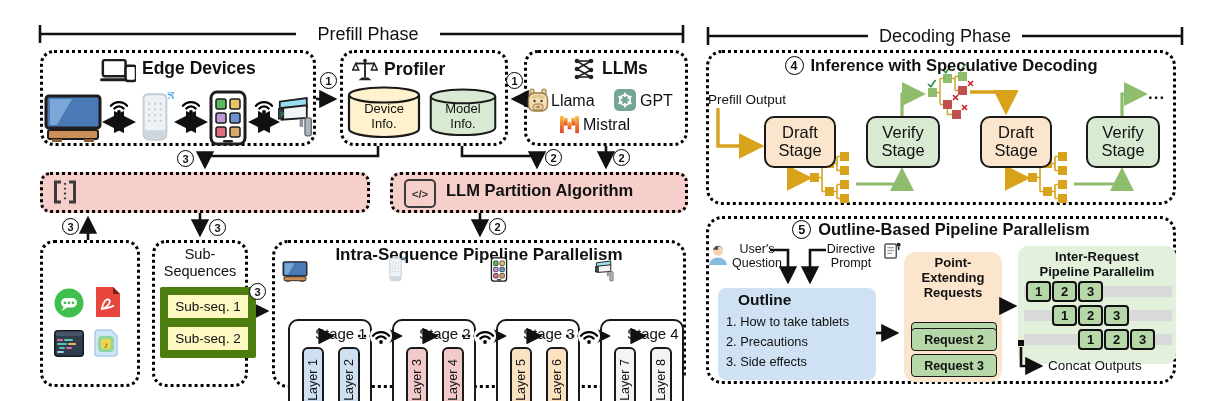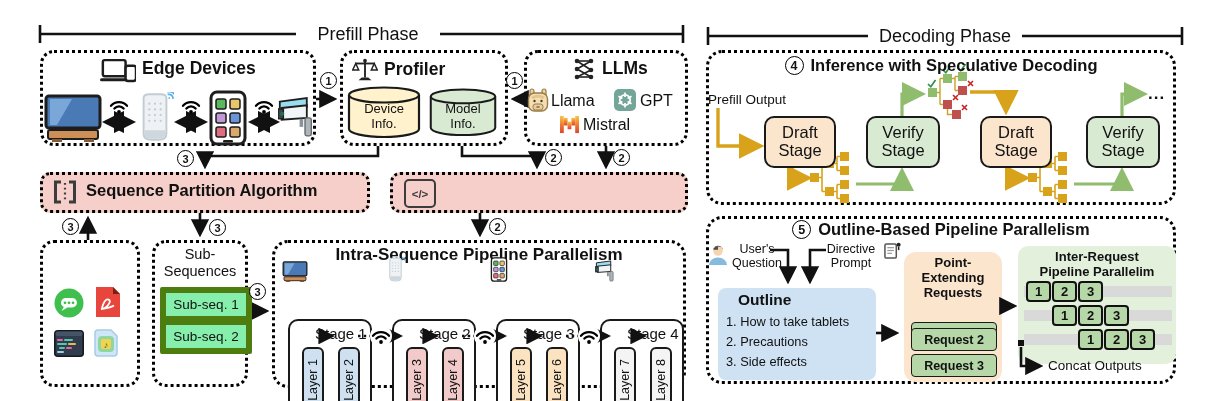--- a/index.html
+++ b/index.html
@@ -13,21 +13,21 @@
   .cnum{position:absolute;width:17px;height:17px;border:1.7px solid #000;border-radius:50%;background:#fff;
         display:flex;align-items:center;justify-content:center;font-size:11px;font-weight:600;z-index:4;box-sizing:border-box;}
   .cnum-inline{display:inline-flex;width:19px;height:19px;border:1.8px solid #000;border-radius:50%;background:#fff;
         align-items:center;justify-content:center;font-size:12.5px;font-weight:600;flex:none;box-sizing:border-box;}
   .phase-label{position:absolute;font-size:18px;text-align:center;z-index:3;}
   .boxtitle{position:absolute;font-weight:bold;font-size:17.5px;z-index:3;white-space:nowrap;}
   .parttitle{position:absolute;font-weight:bold;font-size:16.5px;z-index:3;white-space:nowrap;}
   .cyl-label{position:absolute;z-index:3;font-size:13px;line-height:1.12;text-align:center;white-space:pre-line;}
   .model-name{position:absolute;z-index:3;font-size:16px;white-space:nowrap;}
   .seqtitle{position:absolute;z-index:3;font-size:14.5px;line-height:1.18;text-align:center;white-space:pre-line;}
-  .subseq-item{position:absolute;z-index:3;width:80px;height:23px;background:#86efac;border:6px solid #4d7c0f;
+  .subseq-item{position:absolute;z-index:3;width:80px;height:23px;background:#fef9c3;border:8px solid #4d7c0f;
         border-radius:2px;font-size:13.5px;display:flex;align-items:center;justify-content:center;}
   .stage{position:absolute;top:276px;width:84px;height:100px;border:2.2px solid #1a1a1a;border-radius:10px;
         background:#fff;z-index:2;box-sizing:border-box;margin-top:43px;}
   .stage-label{position:absolute;left:25px;top:4px;font-size:15px;white-space:nowrap;}
   .layer{position:absolute;top:26px;width:22px;height:66px;border:2px solid #1a1a1a;border-radius:6px;box-sizing:border-box;}
   .layer span{position:absolute;left:50%;top:50%;transform:translate(-50%,-50%) rotate(-90deg);
         font-size:12.5px;white-space:nowrap;}
   .c-s1{background:#cfe0f0;} .c-s2{background:#f2caca;} .c-s3{background:#fbe2c1;} .c-s4{background:#f4f4f4;}
   .dv{position:absolute;top:116px;height:52px;border:2.2px solid #1a1a1a;border-radius:10px;display:flex;
       align-items:center;justify-content:center;text-align:center;font-size:16.5px;line-height:1.08;
@@ -289,24 +289,24 @@
   <svg class="abs z3" style="left:560px;top:115px;" width="19" height="19">
       <use href="#sym-mistral"></use>
     </svg>
   <div class="model-name" style="left:583px;top:116px;">Mistral</div>
 
   <svg class="abs z3" style="left:52px;top:179px;" width="26" height="26" viewBox="0 0 26 26">
     <path d="M9,3 H3.5 V23 H9" fill="none" stroke="#3c3c3c" stroke-width="3"></path>
     <path d="M17,3 H22.5 V23 H17" fill="none" stroke="#3c3c3c" stroke-width="3"></path>
     <path d="M13,4 V22" stroke="#3c3c3c" stroke-width="2.2" stroke-dasharray="1.8,3"></path>
   </svg>
-  <div class="parttitle" style="left:86px;top:181px;">Sequence Partition Algorithm</div>
   <div class="code-icon" style="left:404px;top:179px;">
       <span>&lt;/&gt;</span>
     </div>
+  <div class="parttitle" style="left:446px;top:181px;">LLM Partition Algorithm</div>
 
   <svg class="abs z3" style="left:54px;top:288px;" width="30" height="30">
       <use href="#sym-chat"></use>
     </svg>
   <svg class="abs z3" style="left:94px;top:286px;" width="28" height="32">
       <use href="#sym-pdf"></use>
     </svg>
   <svg class="abs z3" style="left:54px;top:330px;" width="30" height="27">
       <use href="#sym-code"></use>
     </svg>

